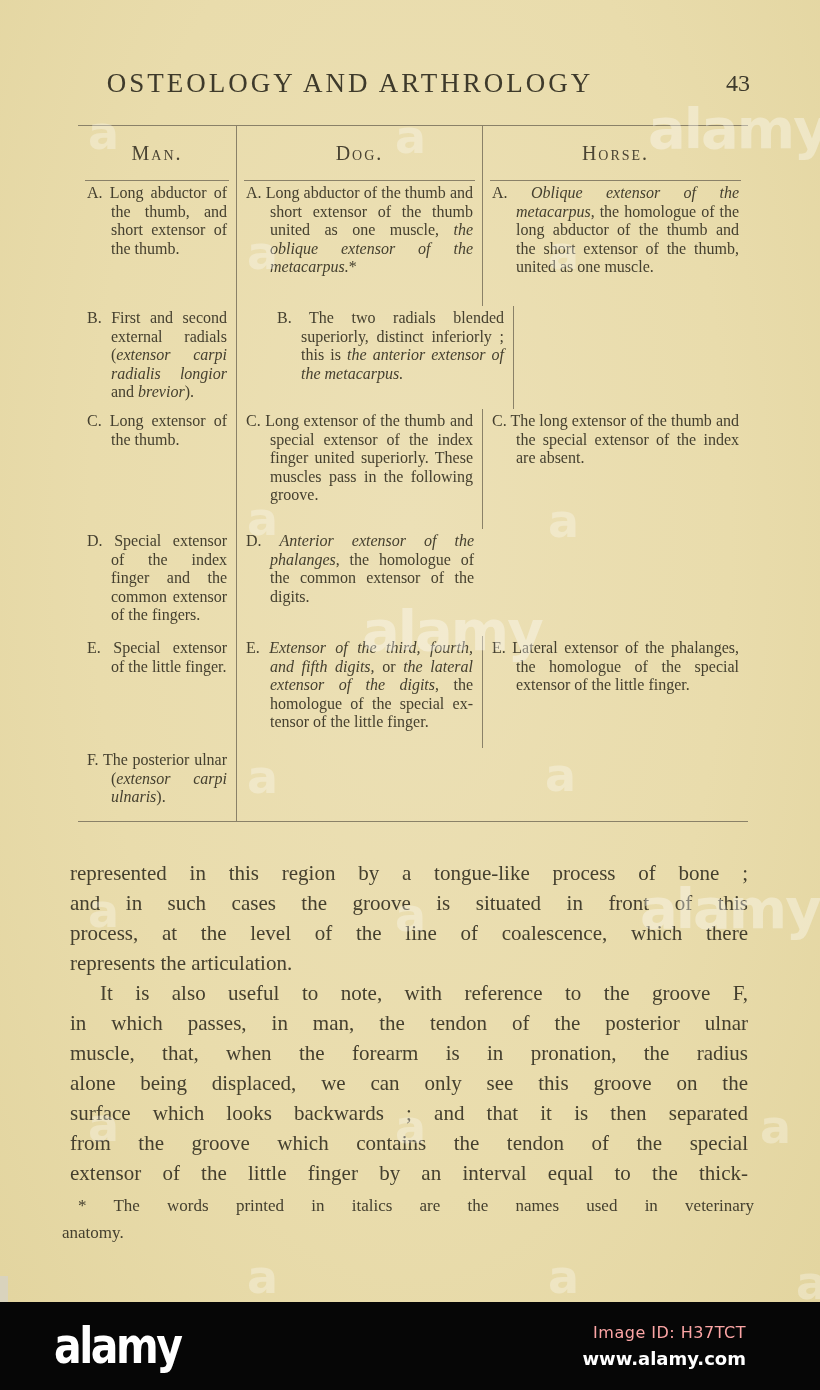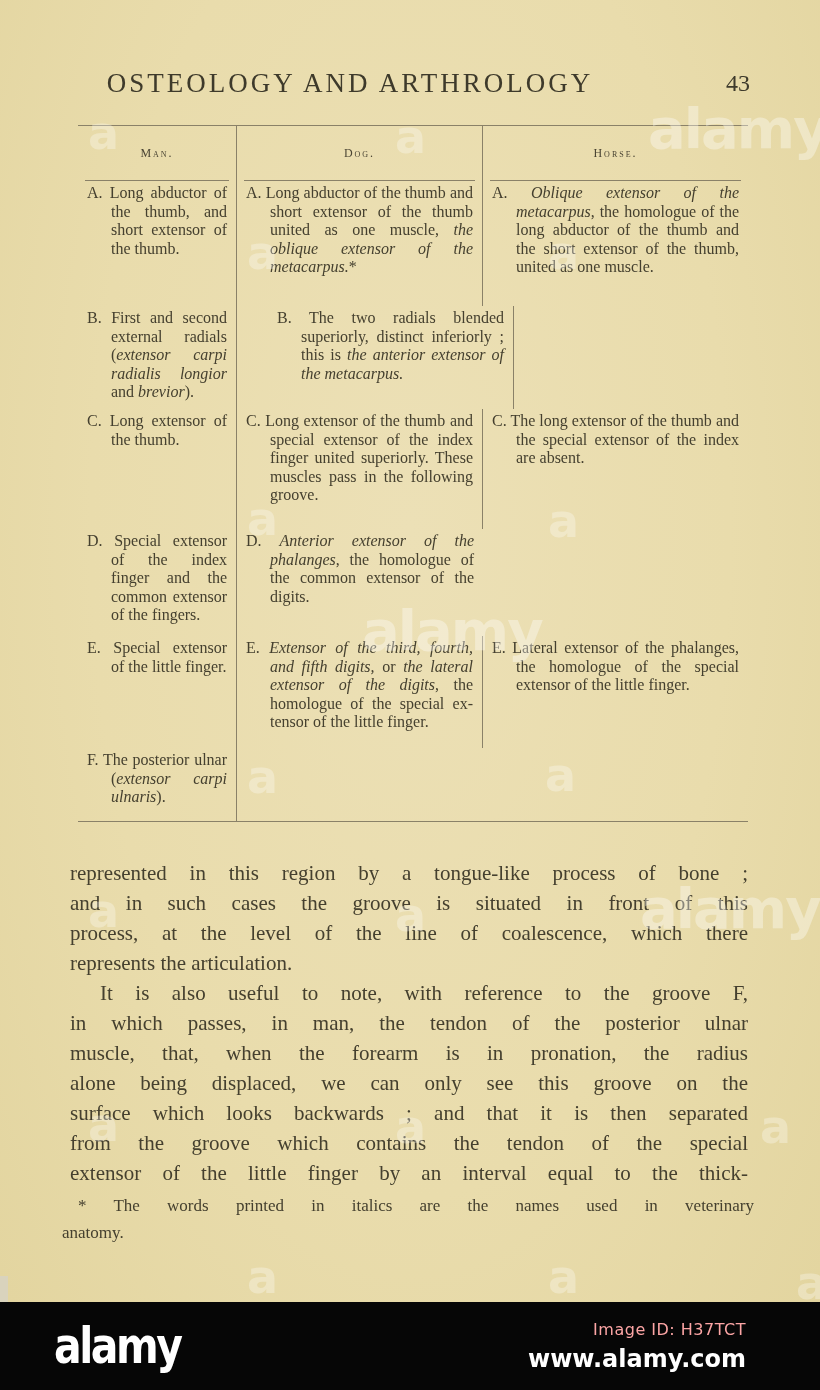--- a/index.html
+++ b/index.html
@@ -12,21 +12,21 @@
   .title-row{position:absolute;top:68px;left:0;width:100%;height:34px;}
   .page-title{position:absolute;left:0;right:120px;text-align:center;font-size:27px;letter-spacing:3px;color:#3e3a2b;}
   .page-num{position:absolute;right:70px;top:2px;font-size:24px;color:#3e3a2b;}
   
   .xtable{position:absolute;top:125px;left:78px;width:670px;
     border-top:1px solid #8a8168;border-bottom:1px solid #8a8168;
     font-size:16px;line-height:18.6px;}
   .hrow,.trow{display:grid;grid-template-columns:159px 246px 265px;}
   .trow-last{display:grid;grid-template-columns:159px 511px;}
   .hcell{position:relative;height:55px;display:flex;align-items:center;justify-content:center;
-    font-variant:small-caps;font-size:12px;letter-spacing:2px;color:#4a4433;}
+    font-variant:small-caps;font-size:20px;letter-spacing:2px;color:#4a4433;}
   .hcell::after{content:"";position:absolute;left:7px;right:7px;bottom:0;height:1px;background:#8a8168;}
   .vr{border-right:1px solid #8a8168;}
   .cell{padding:3px 9px 0 9px;text-align:justify;}
   .hang{padding-left:24px;text-indent:-24px;}
   .span-hang{padding-left:32px;text-indent:-32px;}
   .it{font-style:italic;}
   .rh-a{min-height:125px;} .rh-b{min-height:103px;gap:31px;} .rh-c{min-height:120px;}
   .rh-d{min-height:107px;} .rh-e{min-height:112px;} .trow-last .cell{padding-bottom:14px;}
   
   .bodytext{position:absolute;top:858px;left:70px;width:678px;font-size:21px;line-height:30px;color:#45402f;}
@@ -41,21 +41,21 @@
   .wm-a{font-size:46px;}
   .wm-big{font-size:56px;color:rgba(255,255,255,.36);letter-spacing:-2px;}
   .edge{position:absolute;left:0;top:1276px;width:8px;height:26px;background:#d9d3bd;}
   
   .footer{position:absolute;left:0;bottom:0;width:820px;height:88px;background:#060606;
     display:flex;align-items:center;font-family:"DejaVu Sans",sans-serif;}
   .brand{margin-left:54px;font-size:50px;font-weight:700;color:#fff;letter-spacing:-3px;
     transform:scaleX(.82);transform-origin:left center;line-height:1;}
   .footer-right{margin-left:auto;margin-right:74px;text-align:right;}
   .image-id{font-size:16px;color:#fca5a5;letter-spacing:.5px;}
-  .site-url{font-size:24px;font-weight:700;color:#fff;margin-top:6px;}
+  .site-url{font-size:18px;font-weight:700;color:#fff;margin-top:6px;}
 </style>
 </head>
 <body>
 
 <div id="stage">
 
   <div class="title-row">
     <div class="page-title">OSTEOLOGY AND ARTHROLOGY</div>
     <div class="page-num">43</div>
   </div>

